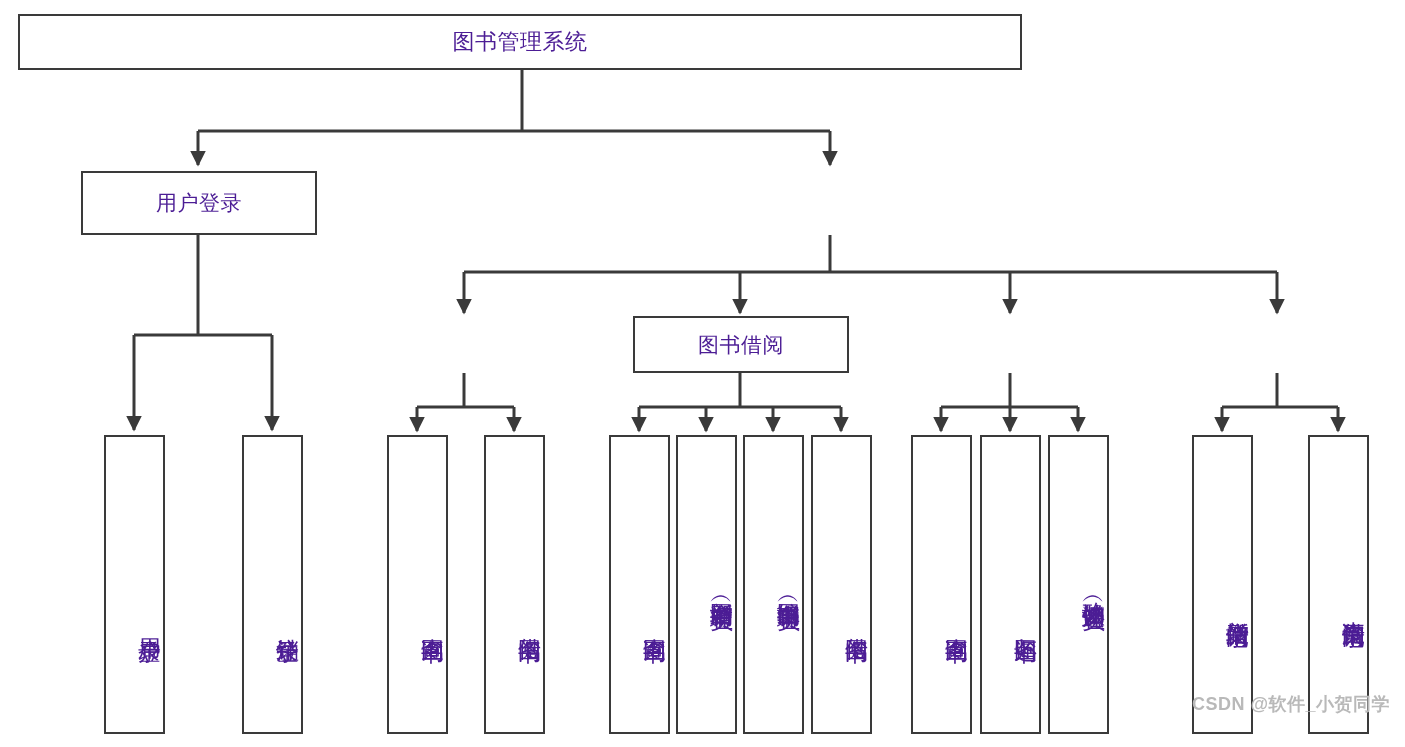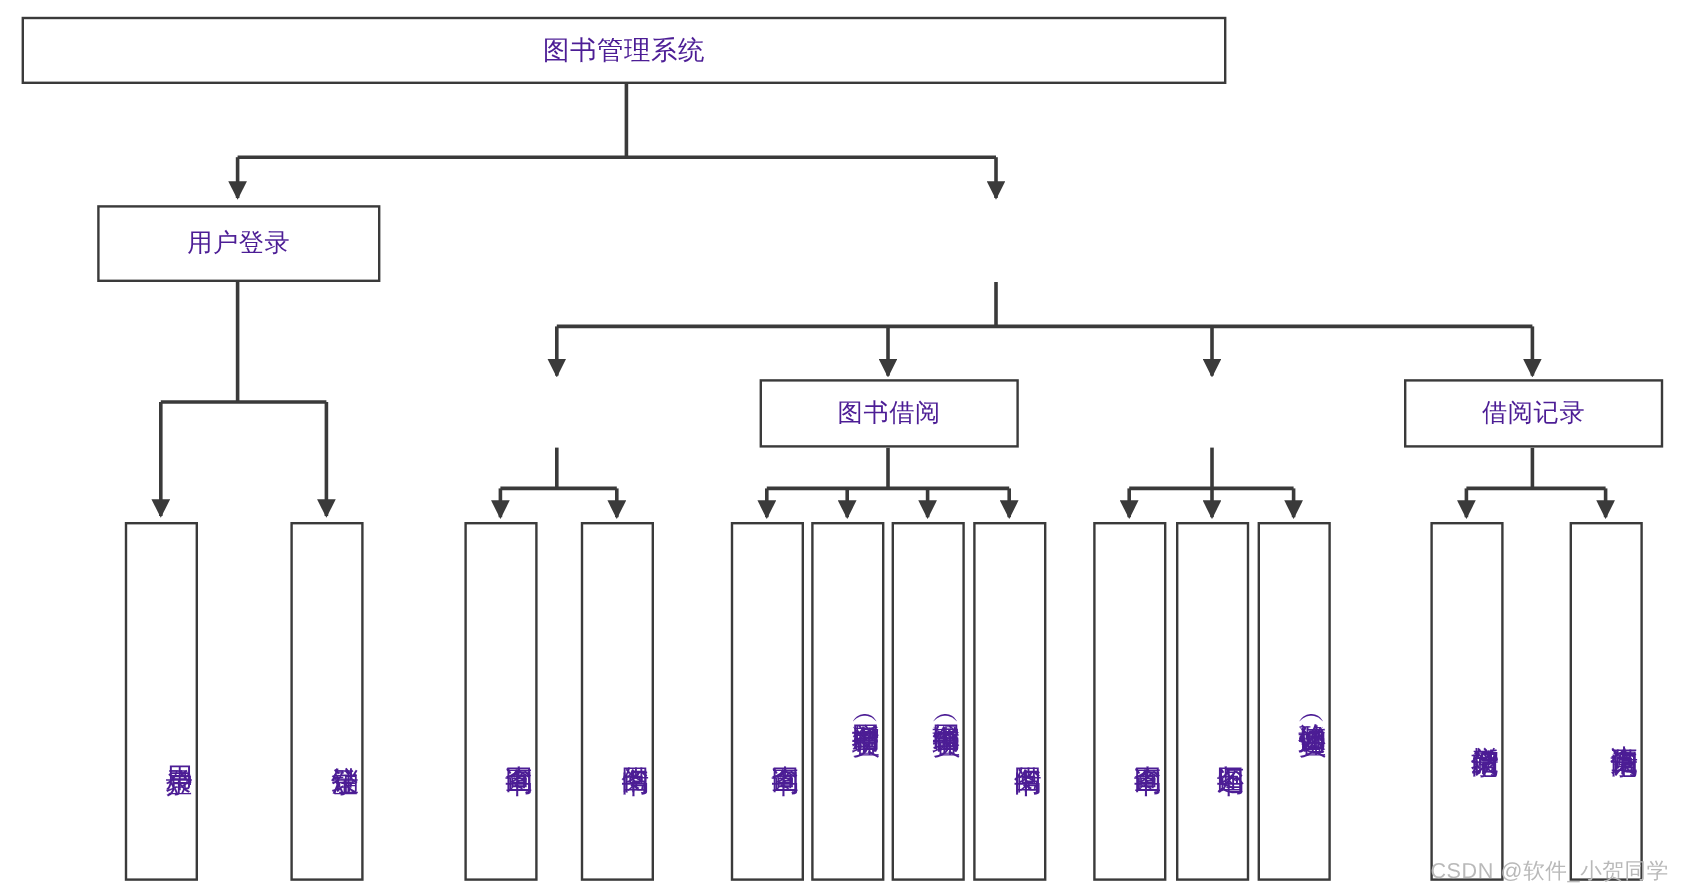--- a/index.html
+++ b/index.html
@@ -124,23 +124,20 @@
     <span>图书管理系统</span>
   </div>
 
   <div class="node horiz" style="left:81px; top:171px; width:236px; height:64px;">
     <span>用户登录</span>
   </div>
 
   <div class="node horiz" style="left:633px; top:316px; width:216px; height:57px;">
     <span>图书借阅</span>
   </div>
-  <div class="node horiz" style="left:1170px; top:316px; width:216px; height:57px;">
-    <span>借阅记录</span>
-  </div>
 
   <div class="node vert" style="left:104px; top:435px; width:61px; height:299px; padding-top:75px;">
     <span>用户登录</span>
   </div>
   <div class="node vert" style="left:242px; top:435px; width:61px; height:299px; padding-top:75px;">
     <span>注销登录</span>
   </div>
 
   <div class="node vert" style="left:387px; top:435px; width:61px; height:299px; padding-top:75px;">
     <span>查询图书</span>
@@ -172,17 +169,17 @@
     <span>确认归还（管理员）</span>
   </div>
 
   <div class="node vert" style="left:1192px; top:435px; width:61px; height:299px; padding-top:42px;">
     <span>新增借阅记录</span>
   </div>
   <div class="node vert" style="left:1308px; top:435px; width:61px; height:299px; padding-top:42px;">
     <span>查询借阅记录</span>
   </div>
 
-  <div class="watermark" style="left:1192px; top:714px;">
+  <div class="watermark" style="left:1192px; top:692px;font-weight:bold;">
     <span>CSDN @软件_小贺同学</span>
   </div>
 
 </div>
 
 </body></html>

